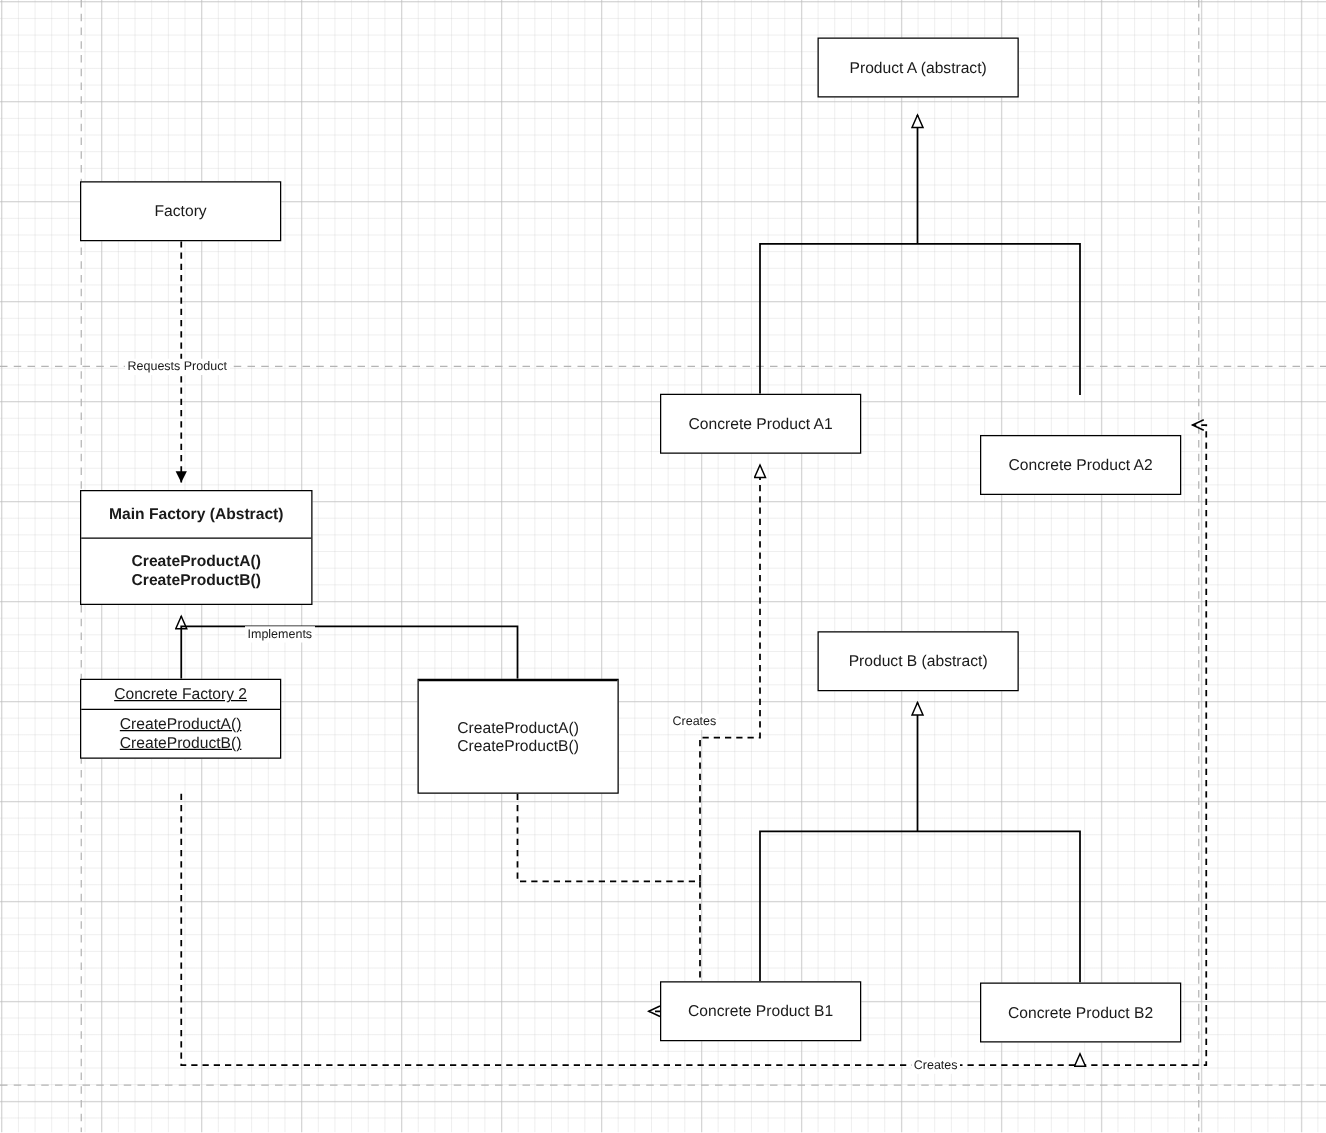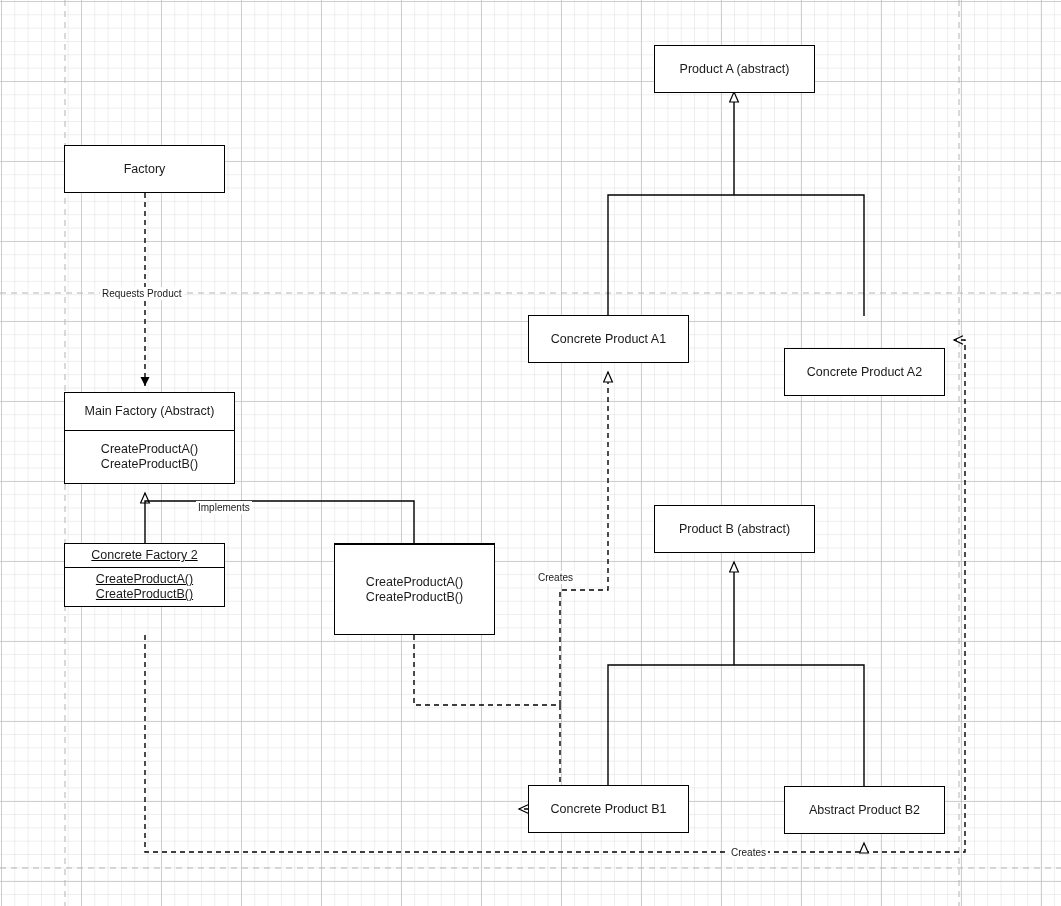--- a/index.html
+++ b/index.html
@@ -123,59 +123,59 @@
 
      Concrete Product A2 / B2 : Creates ===== --&gt;
     <path d="M145,635 L145,852 L965,852 L965,340 L954,340" fill="none" stroke="#000000" stroke-width="1.4" stroke-dasharray="5,4" marker-end="url(#openArrow)"></path>
     <path d="M864,852 L864,843" fill="none" stroke="#000000" stroke-width="1.4" stroke-dasharray="5,4" marker-end="url(#hollowTri)"></path>
   </svg>
 
   <div class="node single" style="left:64px; top:145px; width:161px; height:48px;">
     <div class="compartment head">Factory</div>
   </div>
 
-  <div class="node" style="left:64px; top:392px; width:171px; height:92px;">
+  <div class="node" style="left:64px; top:392px; width:186px; height:92px;font-weight:bold;">
     <div class="compartment head">Main Factory (Abstract)</div>
     <div class="compartment ops">CreateProductA()
 CreateProductB()</div>
   </div>
 
   <div class="node" style="left:64px; top:543px; width:161px; height:64px;text-decoration:underline;">
     <div class="compartment head">Concrete Factory 2</div>
     <div class="compartment ops">CreateProductA()
 CreateProductB()</div>
   </div>
 
   <div class="node" style="left:334px; top:543px; width:161px; height:92px;">
     <div class="compartment ops">CreateProductA()
 CreateProductB()</div>
   </div>
 
-  <div class="node single" style="left:654px; top:45px; width:161px; height:48px;">
+  <div class="node single" style="left:654px; top:30px; width:161px; height:48px;">
     <div class="compartment head">Product A (abstract)</div>
   </div>
 
   <div class="node single" style="left:528px; top:315px; width:161px; height:48px;">
     <div class="compartment head">Concrete Product A1</div>
   </div>
 
   <div class="node single" style="left:784px; top:316px; width:161px; height:48px;margin-top:32px;">
     <div class="compartment head">Concrete Product A2</div>
   </div>
 
   <div class="node single" style="left:654px; top:505px; width:161px; height:48px;">
     <div class="compartment head">Product B (abstract)</div>
   </div>
 
   <div class="node single" style="left:528px; top:785px; width:161px; height:48px;">
     <div class="compartment head">Concrete Product B1</div>
   </div>
 
   <div class="node single" style="left:784px; top:786px; width:161px; height:48px;">
-    <div class="compartment head">Abstract Product B2</div>
+    <div class="compartment head">Concrete Product B2</div>
   </div>
 
   <div class="edge-label" style="left:100px; top:287px;">Requests Product</div>
 
   <div class="edge-label" style="left:196px; top:501px;">Implements</div>
 
   <div class="edge-label" style="left:536px; top:571px;">Creates</div>
 
   <div class="edge-label" style="left:729px; top:846px;">Creates</div>
 

